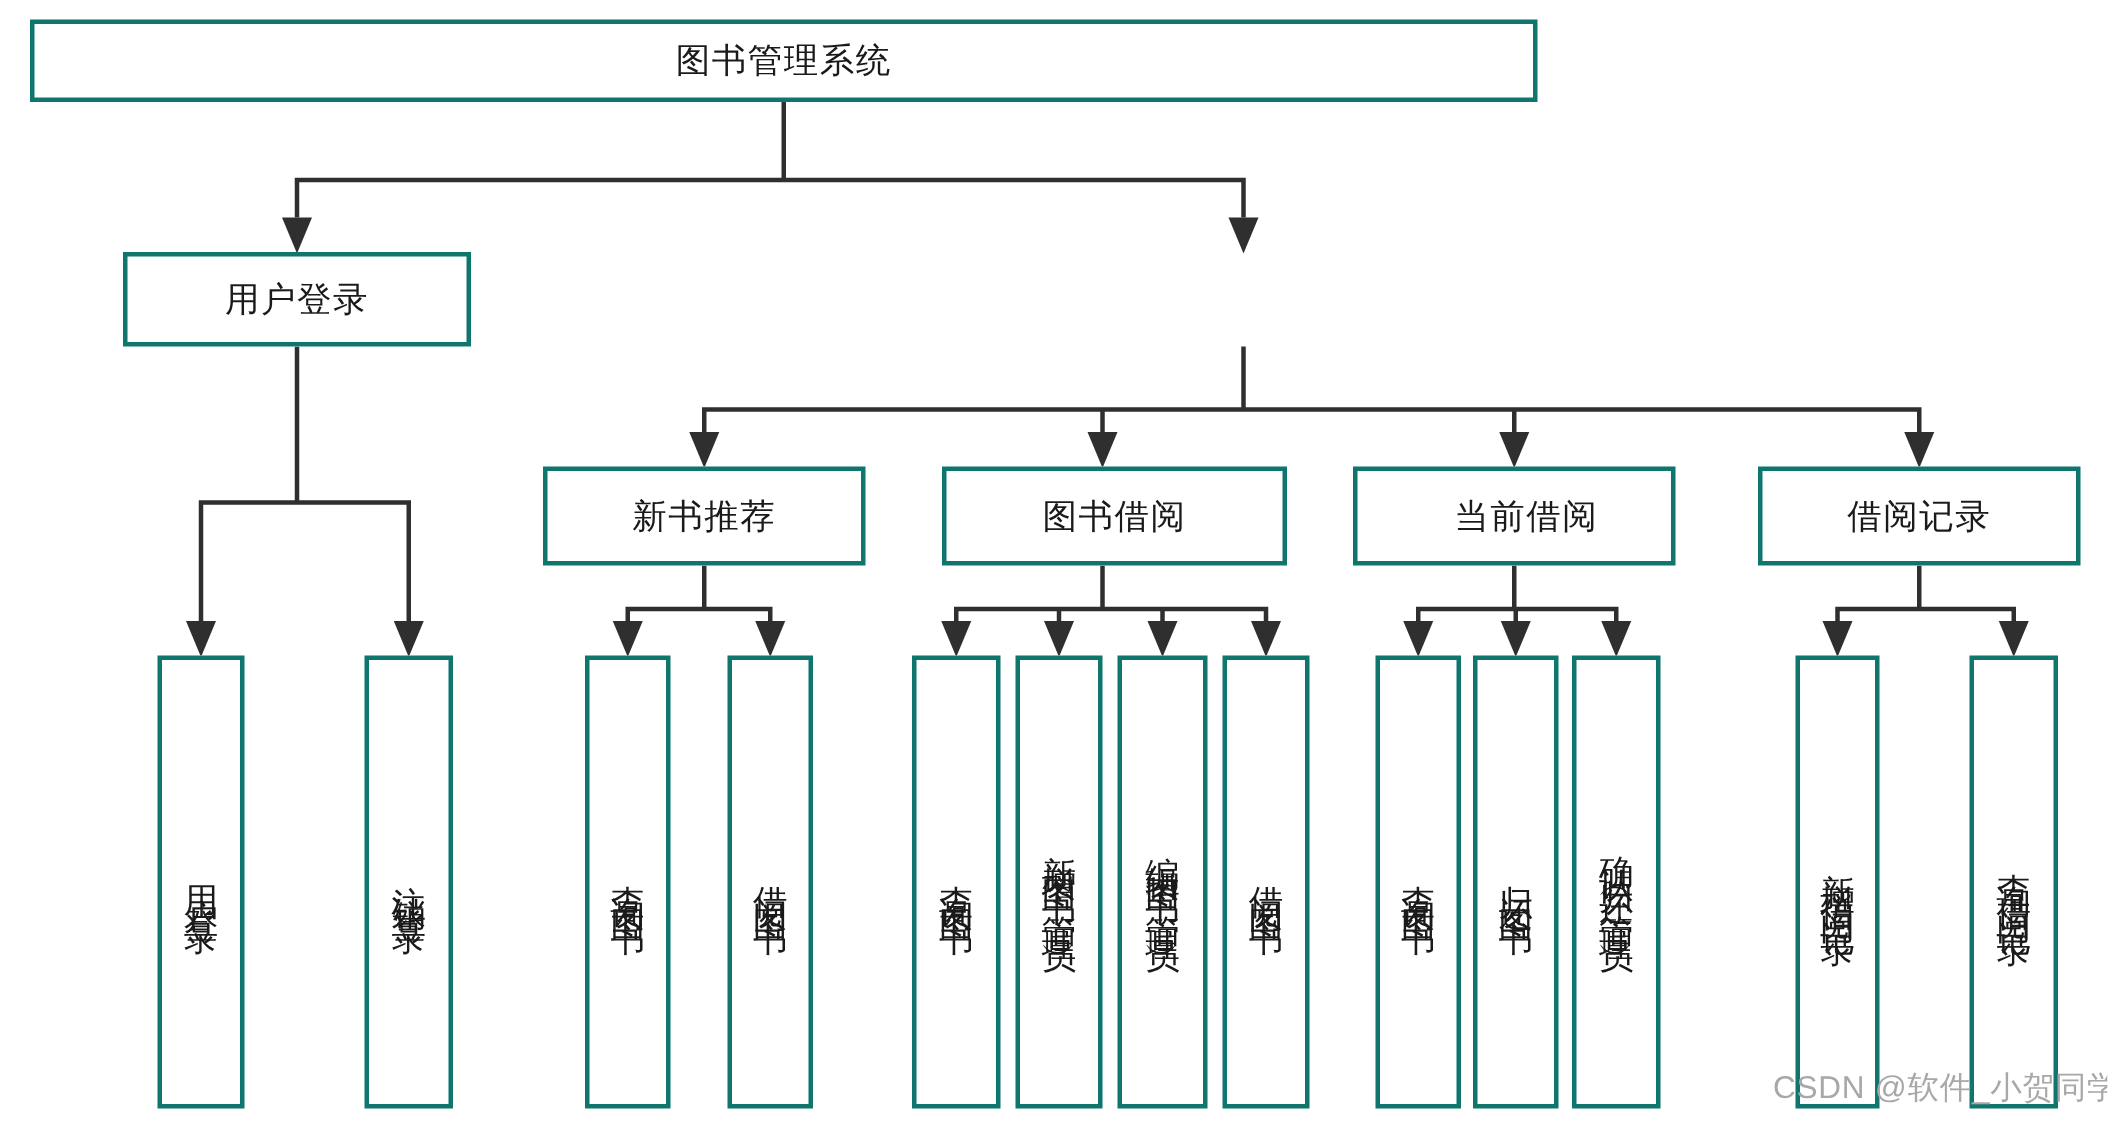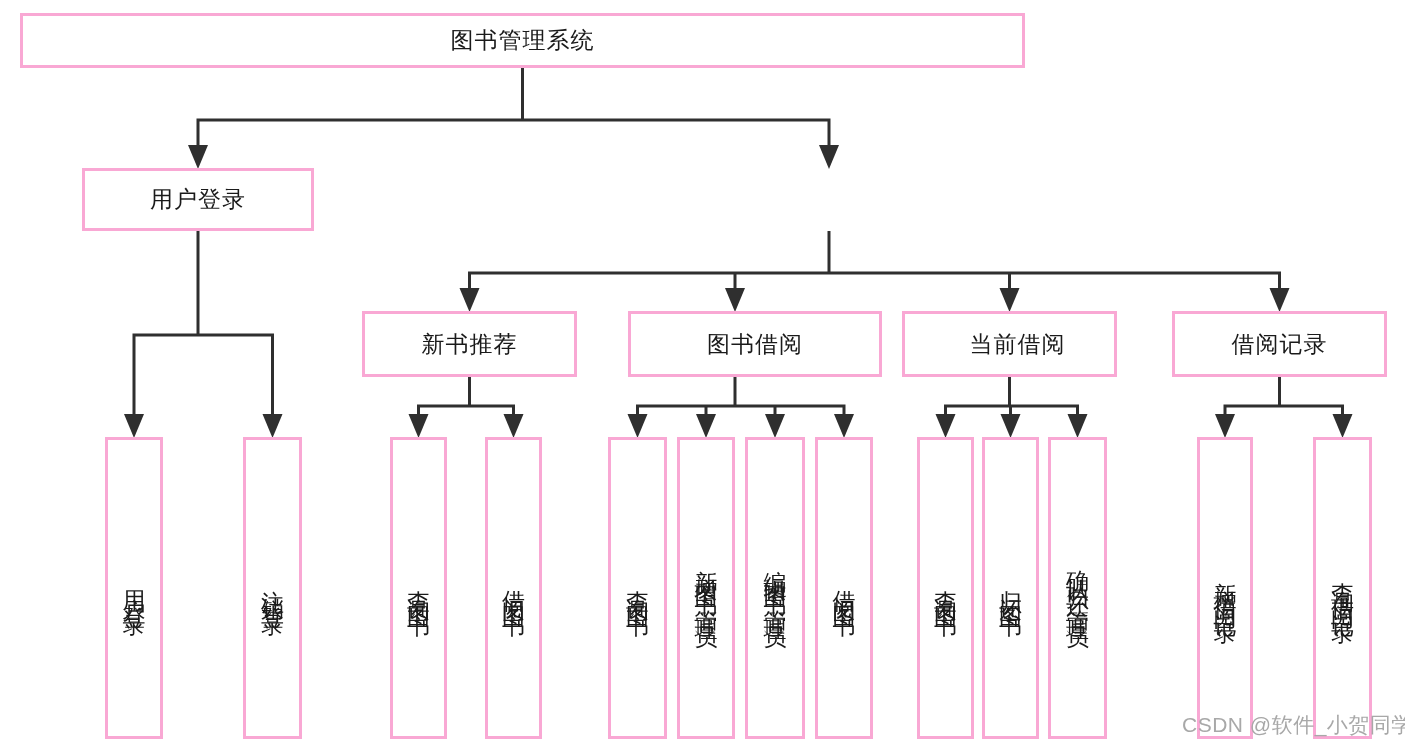--- a/index.html
+++ b/index.html
@@ -2,21 +2,21 @@
 <html><head>
 <meta charset="utf-8">
 <style>
   html,body{margin:0;padding:0;background:#ffffff;}
   .canvas{
     position:relative;width:1405px;height:747px;background:#ffffff;
     font-family:"Liberation Sans","DejaVu Sans",sans-serif;color:#1a1a1a;overflow:hidden;
   }
   svg.connectors{position:absolute;left:0;top:0;z-index:0;}
   .box{
-    position:absolute;box-sizing:border-box;border:3px solid #f9a8d4;background:#ffffff;
+    position:absolute;box-sizing:border-box;border:3px solid #0f766e;background:#ffffff;
     display:flex;align-items:center;justify-content:center;z-index:1;
   }
   .hlabel{font-size:23px;letter-spacing:1px;white-space:nowrap;}
   .vlabel{
     writing-mode:vertical-rl;text-orientation:mixed;
     font-size:23px;line-height:1;letter-spacing:8px;white-space:nowrap;
   }
   .watermark{
     position:absolute;left:1182px;top:711px;z-index:6;
     font-size:21px;color:#a8a8a8;letter-spacing:0.5px;white-space:nowrap;
@@ -84,21 +84,21 @@
     <span class="hlabel">图书管理系统</span>
   </div>
 
   <div class="box" style="left:82px;top:168px;width:232px;height:63px;">
     <span class="hlabel">用户登录</span>
   </div>
 
   <div class="box" style="left:362px;top:311px;width:215px;height:66px;">
     <span class="hlabel">新书推荐</span>
   </div>
-  <div class="box" style="left:628px;top:311px;width:254px;height:66px;align-items:center;">
+  <div class="box" style="left:628px;top:311px;width:230px;height:66px;align-items:center;">
     <span class="hlabel">图书借阅</span>
   </div>
   <div class="box" style="left:902px;top:311px;width:215px;height:66px;padding-left:16px;">
     <span class="hlabel">当前借阅</span>
   </div>
   <div class="box" style="left:1172px;top:311px;width:215px;height:66px;">
     <span class="hlabel">借阅记录</span>
   </div>
 
   <div class="box" style="left:105px;top:437px;width:58px;height:302px;">

